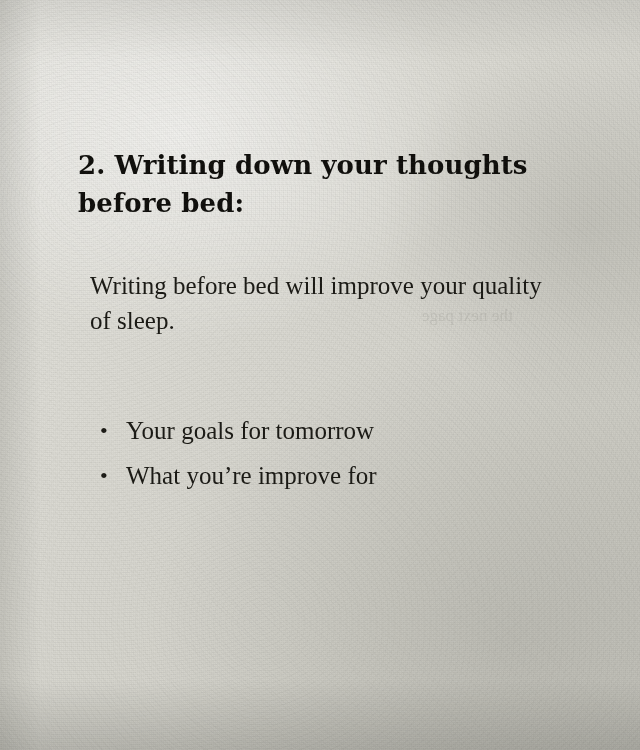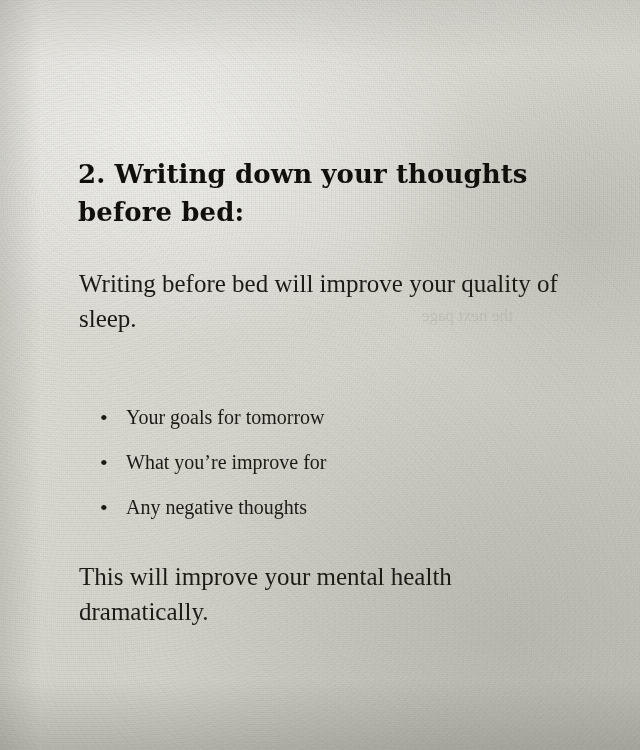--- a/index.html
+++ b/index.html
@@ -77,56 +77,56 @@
   .shadow-edge-top {
     position: absolute;
     left: 0; right: 0; top: 0; height: 60px;
     background: linear-gradient(180deg, rgba(150,150,144,0.18), rgba(150,150,144,0));
     pointer-events: none;
   }
 
   .content {
     position: absolute;
     left: 78px;
-    top: 155px;
+    top: 146px;
     width: 500px;
     color: #15140f;
   }
   h2.heading {
     margin: 0;
     font-family: "DejaVu Serif", "Liberation Serif", serif;
     font-weight: 700;
     font-size: 26px;
     line-height: 38px;
     letter-spacing: 0.1px;
     color: #100f0c;
     max-width: 490px;
   }
   p.para {
-    margin: 1px;
+    margin: 12px;
     font-family: "Liberation Serif", serif;
     font-size: 25px;
     line-height: 35px;
     color: #1b1a15;
     max-width: 495px;
   }
   .gap-1 { height: 34px; }
   .gap-2 { height: 32px; }
   .gap-3 { height: 26px; }
   .gap-4 { height: 28px; }
 
   ul.bullets {
     margin: 0;
     padding: 0 0 0 48px;
     list-style: none;
   }
   ul.bullets li {
     position: relative;
     font-family: "Liberation Serif", serif;
-    font-size: 20px;
+    font-size: 25px;
     line-height: 45px;
     color: #1b1a15;
   }
   ul.bullets li::before {
     content: "•";
     position: absolute;
     left: -26px;
     top: 0;
     font-size: 22px;
     line-height: 45px;
@@ -153,24 +153,22 @@
     <p class="para">Writing before bed will improve your quality of sleep.</p>
 
     <div class="gap-2"></div>
 
 
     <div class="gap-3"></div>
 
     <ul class="bullets">
       <li>Your goals for tomorrow</li>
       <li>What you’re improve for</li>
-      <li>Any negative thoughts</li>
     </ul>
 
     <div class="gap-4"></div>
 
-    <p class="para">This will improve your mental health dramatically.</p>
 
   </div>
 
   <div class="grain"></div>
   <div class="grain2"></div>
 </div>
 
 </body></html>

